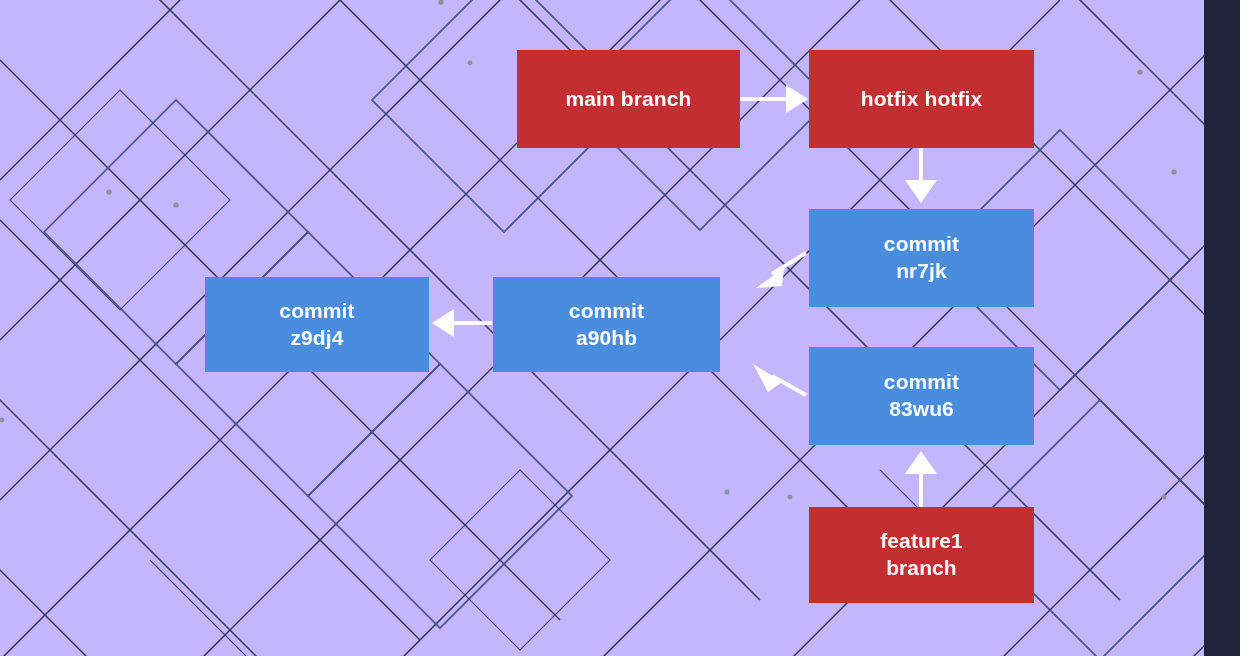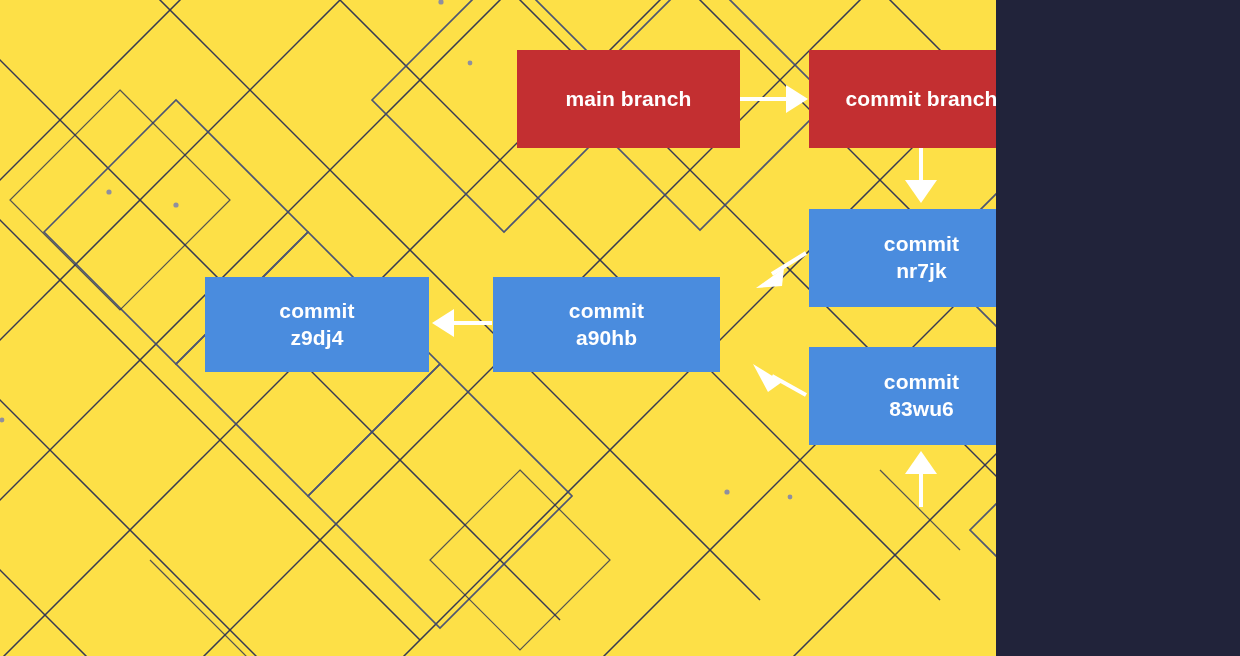--- a/index.html
+++ b/index.html
@@ -8,23 +8,23 @@
   html, body {
     width: 1240px;
     height: 656px;
     overflow: hidden;
     background: #21233a;
     font-family: "Liberation Sans", sans-serif;
   }
 
   #canvas {
     position: relative;
-    width: 996px;
+    width: 1204px;
     height: 656px;
-    background: #fde047;
+    background: #c4b5fd;
     overflow: hidden;
   }
 
   
   #bg-pattern {
     position: absolute;
     inset: 0;
     width: 1240px;
     height: 656px;
     pointer-events: none;
@@ -159,21 +159,21 @@
       <line x1="921" y1="507" x2="921" y2="472" stroke="#ffffff" stroke-width="4"></line>
       <polygon points="905,474 937,474 921,451" fill="#ffffff"></polygon>
     </g>
   </svg>
 
   <div class="node node-branch" style="left:517px; top:50px; width:223px; height:98px;">
     <span class="node-label">main branch</span>
   </div>
 
   <div class="node node-branch" style="left:809px; top:50px; width:225px; height:98px;">
-    <span class="node-label">commit branch</span>
+    <span class="node-label">hotfix hotfix</span>
   </div>
 
   <div class="node node-commit" style="left:809px; top:209px; width:225px; height:98px;">
     <span class="node-label">commit
 nr7jk</span>
   </div>
 
   <div class="node node-commit" style="left:809px; top:347px; width:225px; height:98px;">
     <span class="node-label">commit
 83wu6</span>
@@ -182,14 +182,18 @@
   <div class="node node-commit" style="left:493px; top:277px; width:227px; height:95px;">
     <span class="node-label">commit
 a90hb</span>
   </div>
 
   <div class="node node-commit" style="left:205px; top:277px; width:224px; height:95px;">
     <span class="node-label">commit
 z9dj4</span>
   </div>
 
+  <div class="node node-branch" style="left:809px; top:507px; width:225px; height:96px;">
+    <span class="node-label">feature1
+branch</span>
+  </div>
 
 </div>
 
 </body></html>

